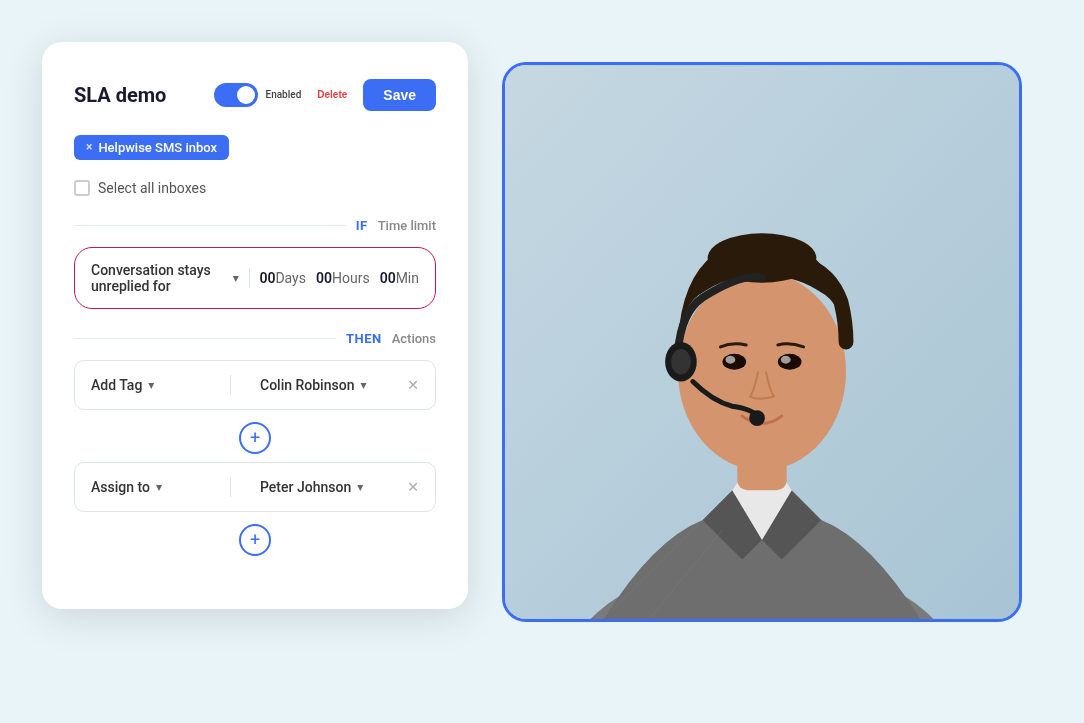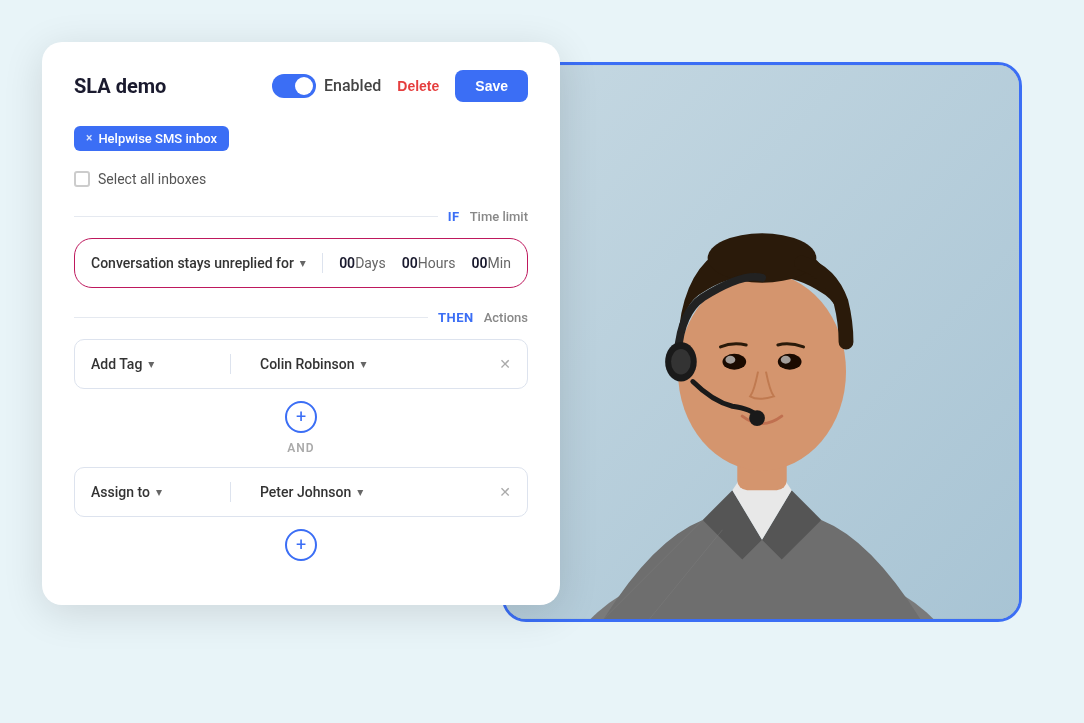--- a/index.html
+++ b/index.html
@@ -51,25 +51,25 @@
       left: 0;
       width: 100%;
       height: 100%;
     }
 
     
     .form-card {
       position: absolute;
       left: 0;
       top: 10px;
-      width: 518px;
+      width: 426px;
       background: #ffffff;
       border-radius: 20px;
       box-shadow: 0 8px 40px rgba(0,0,0,0.12);
-      padding: 28px 32px;
+      padding: 37px 32px;
       z-index: 10;
     }
 
     
     .form-header {
       display: flex;
       align-items: center;
       justify-content: space-between;
       margin-bottom: 24px;
     }
@@ -106,30 +106,30 @@
       position: absolute;
       right: 3px;
       top: 3px;
       width: 18px;
       height: 18px;
       background: white;
       border-radius: 50%;
     }
 
     .toggle-label {
-      font-size: 16px;
+      font-size: 10px;
       color: #444;
       font-weight: 500;
     }
 
     .btn-delete {
       background: none;
       border: none;
       color: #e53e3e;
-      font-size: 14px;
+      font-size: 10px;
       font-weight: 600;
       cursor: pointer;
     }
 
     .btn-save {
       background: #3b6ef5;
       border: none;
       color: white;
       font-size: 14px;
       font-weight: 600;
@@ -473,21 +473,20 @@
         </div>
         <div class="divider-v"></div>
         <div class="action-value">
           <span>Colin Robinson</span>
           <span class="chevron-down">▾</span>
         </div>
         <span class="action-x">✕</span>
       </div>
 
       <div class="add-btn">+</div>
-      <div class="and-label">AND</div>
 
       <div class="action-row">
         <div class="action-select">
           <span>Assign to</span>
           <span class="chevron-down">▾</span>
         </div>
         <div class="divider-v"></div>
         <div class="action-value">
           <span>Peter Johnson</span>
           <span class="chevron-down">▾</span>

